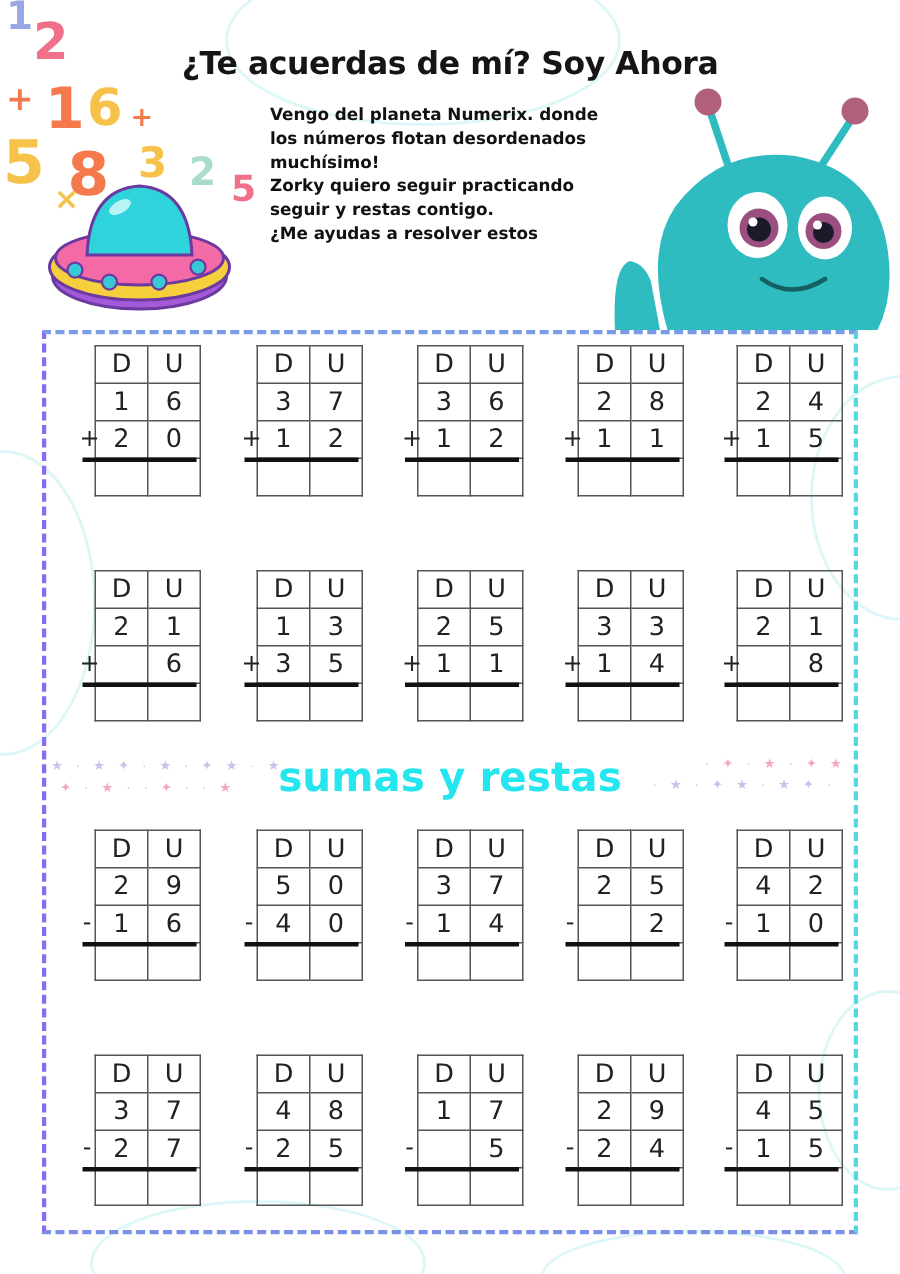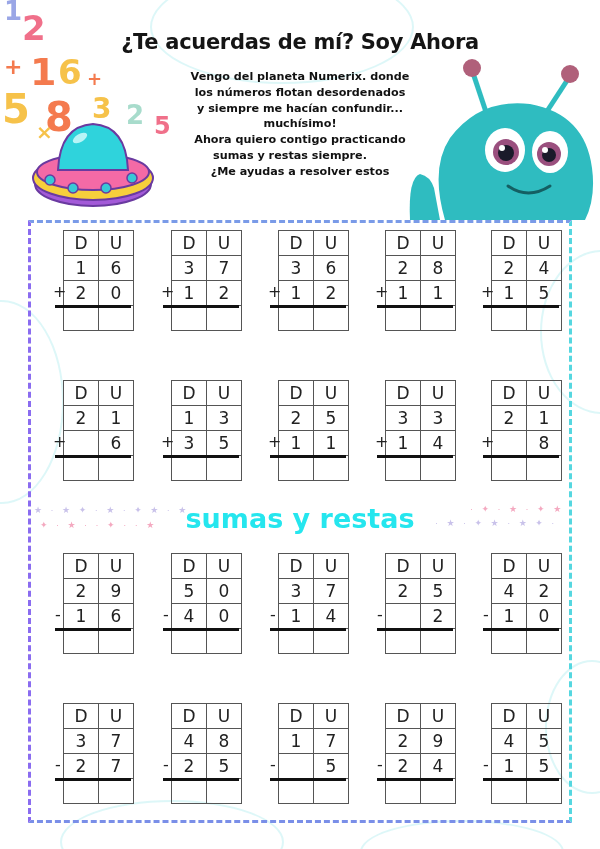--- a/index.html
+++ b/index.html
@@ -1,19 +1,19 @@
 <!DOCTYPE html>
 <html><head>
 <meta charset="utf-8">
 <style>
   html,body{margin:0;padding:0;}
   body{width:600px;height:849px;position:relative;overflow:hidden;background:#ffffff;font-family:"Liberation Sans",sans-serif;}
   .bgdeco{position:absolute;border:2px solid #d9f6f7;border-radius:50%;opacity:.9;}
   .title{position:absolute;left:0;width:600px;top:16px;text-align:center;font-family:"DejaVu Sans",sans-serif;font-weight:bold;font-size:21px;color:#151515;letter-spacing:-0.3px;}
-  .intro{position:absolute;left:180px;width:240px;top:69px;text-align:center;font-family:"DejaVu Sans",sans-serif;font-weight:bold;font-size:11.2px;line-height:15.8px;color:#111;}
+  .intro{position:absolute;left:180px;width:240px;top:69px;text-align:left;font-family:"DejaVu Sans",sans-serif;font-weight:bold;font-size:11.2px;line-height:15.8px;color:#111;}
   .intro div{white-space:nowrap;}
   .num{position:absolute;font-family:"DejaVu Sans",sans-serif;font-weight:bold;}
   .frame{position:absolute;left:28px;top:220px;width:544px;height:603px;box-sizing:border-box;border:3px dashed #8a6cf0;border-right-color:#55d7e0;border-top-color:#7a9be8;border-bottom-color:#7a8fe8;}
   .problem{position:absolute;width:110px;height:100px;}
   .grid{position:absolute;left:36px;top:0;border-collapse:collapse;}
   .grid td{width:34px;height:24px;border:1px solid #555;text-align:center;vertical-align:middle;font-family:"DejaVu Sans",sans-serif;font-size:17px;color:#222;padding:0;}
   .op{position:absolute;left:26px;top:52px;width:10px;text-align:center;font-family:"DejaVu Sans",sans-serif;font-size:16px;color:#222;}
   .rule{position:absolute;left:28px;top:75px;width:76px;height:3px;background:#111;}
   .section-title{position:absolute;left:0;width:600px;top:503px;text-align:center;font-family:"DejaVu Sans",sans-serif;font-weight:bold;font-size:27px;color:#25e6ee;letter-spacing:0px;}
   .stars{position:absolute;font-size:9px;letter-spacing:3px;}
@@ -71,24 +71,23 @@
   <circle cx="102" cy="90" r="3" fill="#fff"></circle>
   <circle cx="145" cy="92" r="3" fill="#fff"></circle>
   <path d="M108 128 Q128 142 150 128" stroke="#145f63" stroke-width="3" fill="none" stroke-linecap="round"></path>
 </svg>
 
 <h1 class="title">¿Te acuerdas de mí? Soy Ahora</h1>
 
 <div class="intro">
   <div>Vengo del planeta Numerix. donde</div>
   <div>los números flotan desordenados</div>
-  <div>y siempre me hacían confundir...</div>
   <div>muchísimo!</div>
-  <div>Ahora quiero contigo practicando</div>
-  <div style="padding-right:20px;">sumas y restas siempre.</div>
+  <div>Zorky quiero seguir practicando</div>
+  <div style="padding-right:20px;">seguir y restas contigo.</div>
   <div>¿Me ayudas a resolver estos</div>
 </div>
 
 <div class="frame"></div>
 
 <div class="stars" style="left:34px;top:505px;color:#c9c2ea;">★ · ★ ✦ · ★ · ✦ ★ · ★</div>
 <div class="stars" style="left:40px;top:520px;color:#f4a9c0;">✦ · ★ · · ✦ · · ★</div>
 <div class="stars" style="left:435px;top:518px;color:#c9c2ea;">· ★ · ✦ ★ · ★ ✦ ·</div>
 <div class="stars" style="left:470px;top:504px;color:#f4a9c0;">· ✦ · ★ · ✦ ★</div>
 <div class="section-title">sumas y restas</div>

